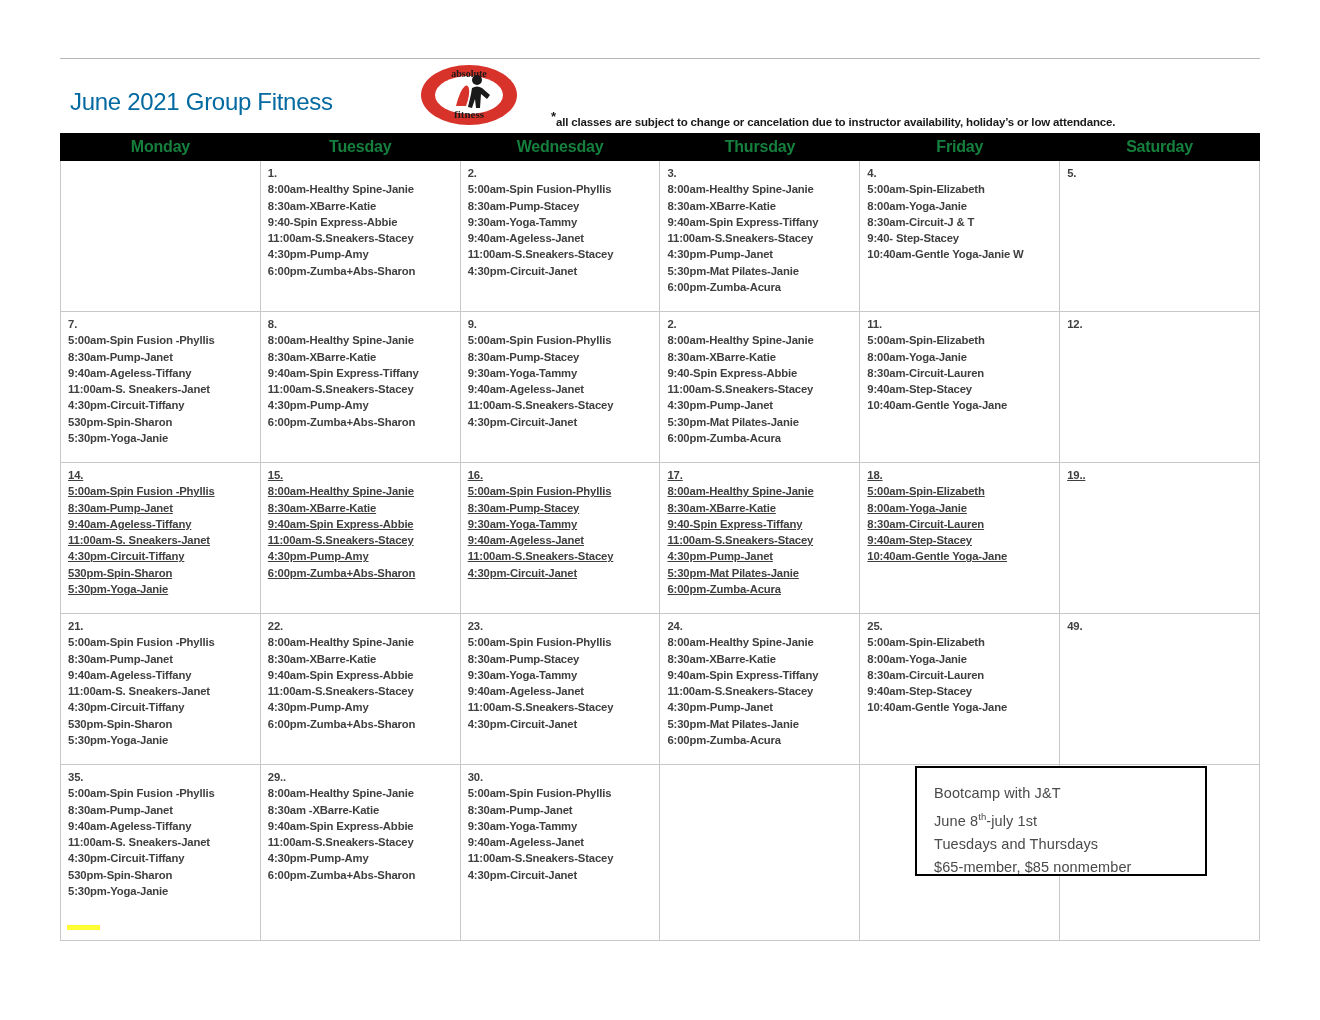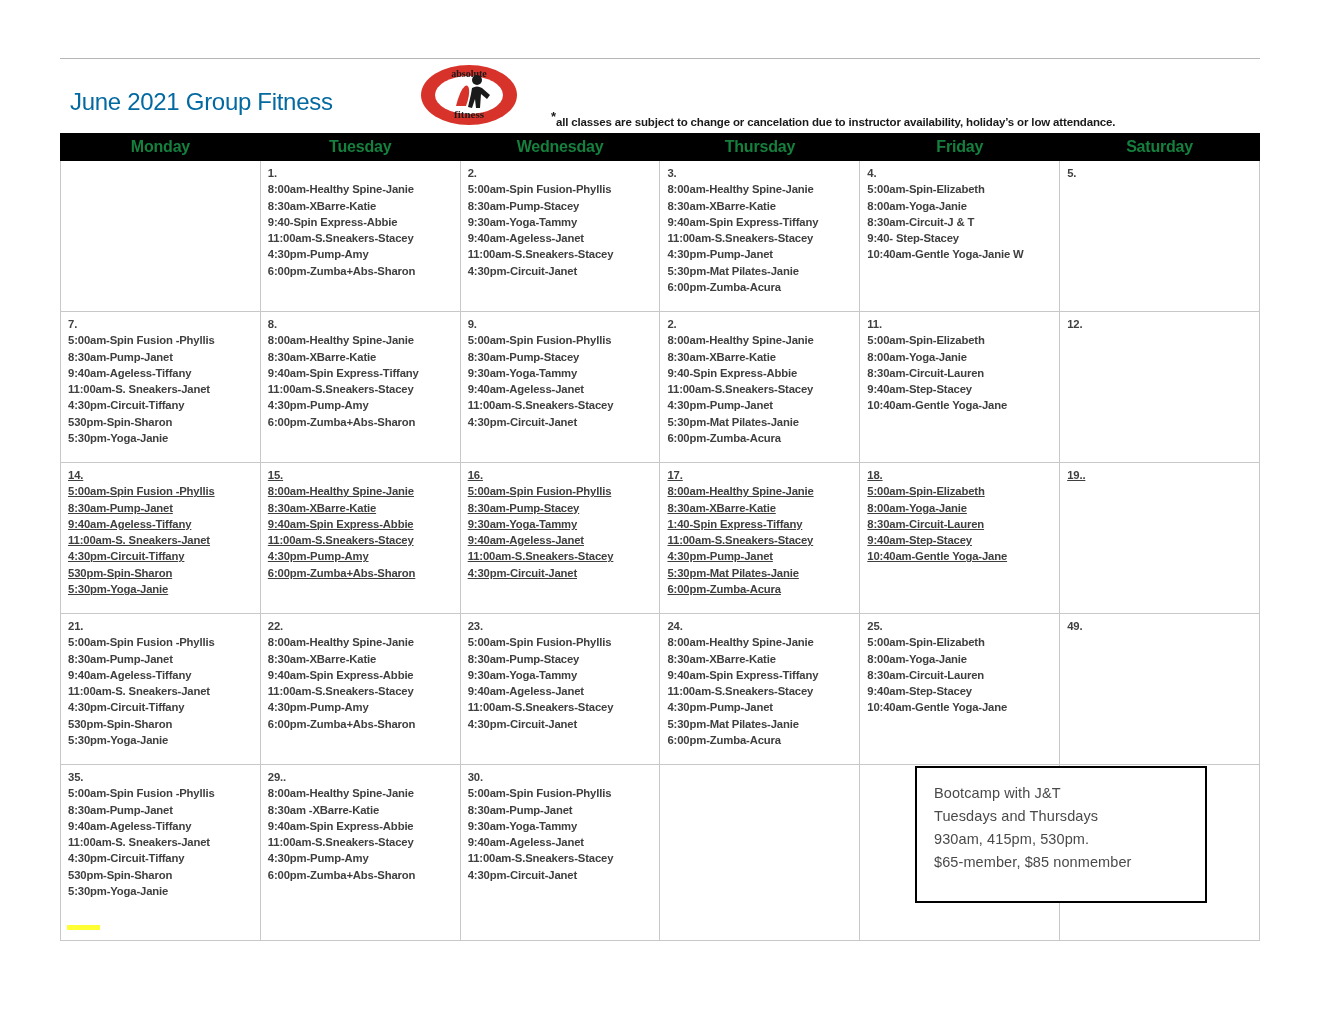--- a/index.html
+++ b/index.html
@@ -123,21 +123,21 @@
     width: 33px;
     height: 5px;
     background: #ffff33;
   }
 
   .bootcamp-box {
     position: absolute;
     left: 915px;
     top: 766px;
     width: 292px;
-    height: 137px;
+    height: 110px;
     border: 2px solid #000000;
     background: #ffffff;
     box-sizing: border-box;
     padding: 14px 0 0 17px;
   }
   .bootcamp-box .bline {
     display: block;
     font-size: 14.5px;
     font-weight: normal;
     line-height: 23px;
@@ -303,21 +303,21 @@
             <span class="classline">8:30am-Pump-Stacey</span>
             <span class="classline">9:30am-Yoga-Tammy</span>
             <span class="classline">9:40am-Ageless-Janet</span>
             <span class="classline">11:00am-S.Sneakers-Stacey</span>
             <span class="classline">4:30pm-Circuit-Janet</span>
           </td>
           <td>
             <span class="daynum">17.</span>
             <span class="classline">8:00am-Healthy Spine-Janie</span>
             <span class="classline">8:30am-XBarre-Katie</span>
-            <span class="classline">1:40-Spin Express-Tiffany</span>
+            <span class="classline">9:40-Spin Express-Tiffany</span>
             <span class="classline">11:00am-S.Sneakers-Stacey</span>
             <span class="classline">4:30pm-Pump-Janet</span>
             <span class="classline">5:30pm-Mat Pilates-Janie</span>
             <span class="classline">6:00pm-Zumba-Acura</span>
           </td>
           <td>
             <span class="daynum">18.</span>
             <span class="classline">5:00am-Spin-Elizabeth</span>
             <span class="classline">8:00am-Yoga-Janie</span>
             <span class="classline">8:30am-Circuit-Lauren</span>
@@ -412,18 +412,18 @@
           <td></td>
           <td></td>
         </tr>
       </tbody>
   </table>
 
   <div class="yellow-mark"></div>
 
   <div class="bootcamp-box">
     <span class="bline">Bootcamp with J&amp;T</span>
+    <span class="bline"><span>June 8</span><sup>th</sup><span>-july 1st</span></span>
     <span class="bline">Tuesdays and Thursdays</span>
-    <span class="bline">930am, 415pm, 530pm.</span>
     <span class="bline">$65-member, $85 nonmember</span>
   </div>
 
 </div>
 
 </body></html>

